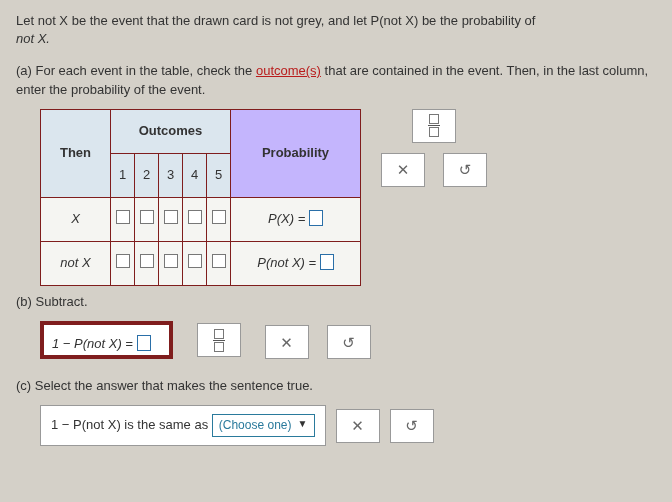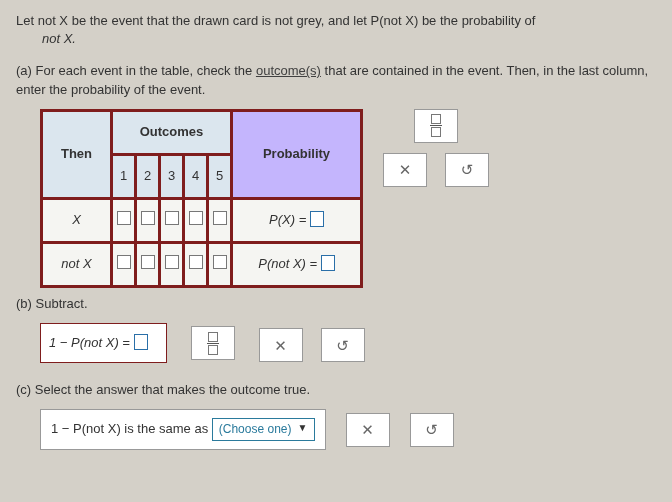--- a/index.html
+++ b/index.html
@@ -9,27 +9,27 @@
     width: 672px;
     font-family: Arial, sans-serif;
     font-size: 13px;
     color: #333;
     background: #d4d0c8;
     line-height: 1.4;
   }
   .intro { margin-bottom: 14px; }
   .part { margin-bottom: 10px; }
   .indent { margin-left: 24px; }
-  a.link { color: #404040; text-decoration: underline; cursor: pointer; }
+  a.link { color: #b91c1c; text-decoration: underline; cursor: pointer; }
   table.outcomes {
     border-collapse: collapse;
     background: #f5f5f2;
   }
   table.outcomes th, table.outcomes td {
-    border: 3px solid #7f1d1d;
+    border: 1px solid #7f1d1d;
     text-align: center;
     height: 44px;
   }
   th.event-h { width: 70px; background: #dbe6ee; font-weight: bold; }
   th.out-h { background: #dbe6ee; font-weight: bold; }
   th.num { width: 24px; background: #dbe6ee; font-weight: normal; }
   th.prob-h { width: 130px; background: #c4b5fd; font-weight: bold; }
   td.ev { width: 70px; font-style: italic; }
   td.cb { width: 24px; }
   td.prob { width: 130px; font-style: italic; margin-top: 48px; }
@@ -68,27 +68,27 @@
     display: flex; align-items: center; justify-content: center;
     cursor: pointer;
     font-size: 15px;
     color: #666;
   }
   .frac-icon { display: flex; flex-direction: column; align-items: center; line-height: 1; font-size: 10px; }
   .frac-icon .bar { width: 12px; height: 1px; background: #555; margin: 1px 0; }
   .frac-icon .bx { width: 10px; height: 10px; border: 1px solid #777; }
   .eq-box {
     display: inline-block;
-    border: 1px solid #7f1d1d;
-    background: #fff;
-    padding: 10px 18px 10px 8px;
+    border: 4px solid #7f1d1d;
+    background: #fff;
+    padding: 10px 18px 2px 8px;
     font-style: italic;
   }
   .panel-b { display: flex; gap: 24px; align-items: center; }
-  .panel-c-row { display: flex; gap: 20px; align-items: center; margin-top: 6px; }
+  .panel-c-row { display: flex; gap: 10px; align-items: center; margin-top: 6px; }
   .sentence-box {
     border: 1px solid #999;
     background: #fff;
     padding: 8px 10px;
     font-style: normal;
   }
   .dd {
     border: 1px solid #2a7a9c;
     background: #fff;
     color: #2a7a9c;
@@ -98,21 +98,21 @@
     cursor: pointer;
     font-size: 12px;
   }
   .dd::after {
     content: "▼";
     position: absolute;
     right: 6px; top: 2px;
     font-size: 10px;
     color: #333;
   }
-  .ital { font-style: italic; margin-left: 26px; }
+  .ital { font-style: italic; }
 </style>
 </head>
 <body>
 
 <div class="intro">
   <span>Let not X be the event that the drawn card is not grey, and let P(not X) be the probability of</span><br>
   <span class="ital">not X.</span>
 </div>
 
 <div class="part">
@@ -193,21 +193,21 @@
         <span class="bx"></span>
     </span>
   </div>
   <div class="btn-row">
     <div class="sq-btn">✕</div>
     <div class="sq-btn">↺</div>
   </div>
 </div>
 
 <div class="part" style="margin-top:18px">
-  <span>(c) Select the answer that makes the outcome true.</span>
+  <span>(c) Select the answer that makes the sentence true.</span>
 </div>
 <div class="indent panel-c-row">
   <div class="sentence-box">
     <span>1 − P(not X) is the same as </span>
     <span class="dd">(Choose one)</span>
   </div>
   <div class="sq-btn">✕</div>
   <div class="sq-btn">↺</div>
 </div>
 

